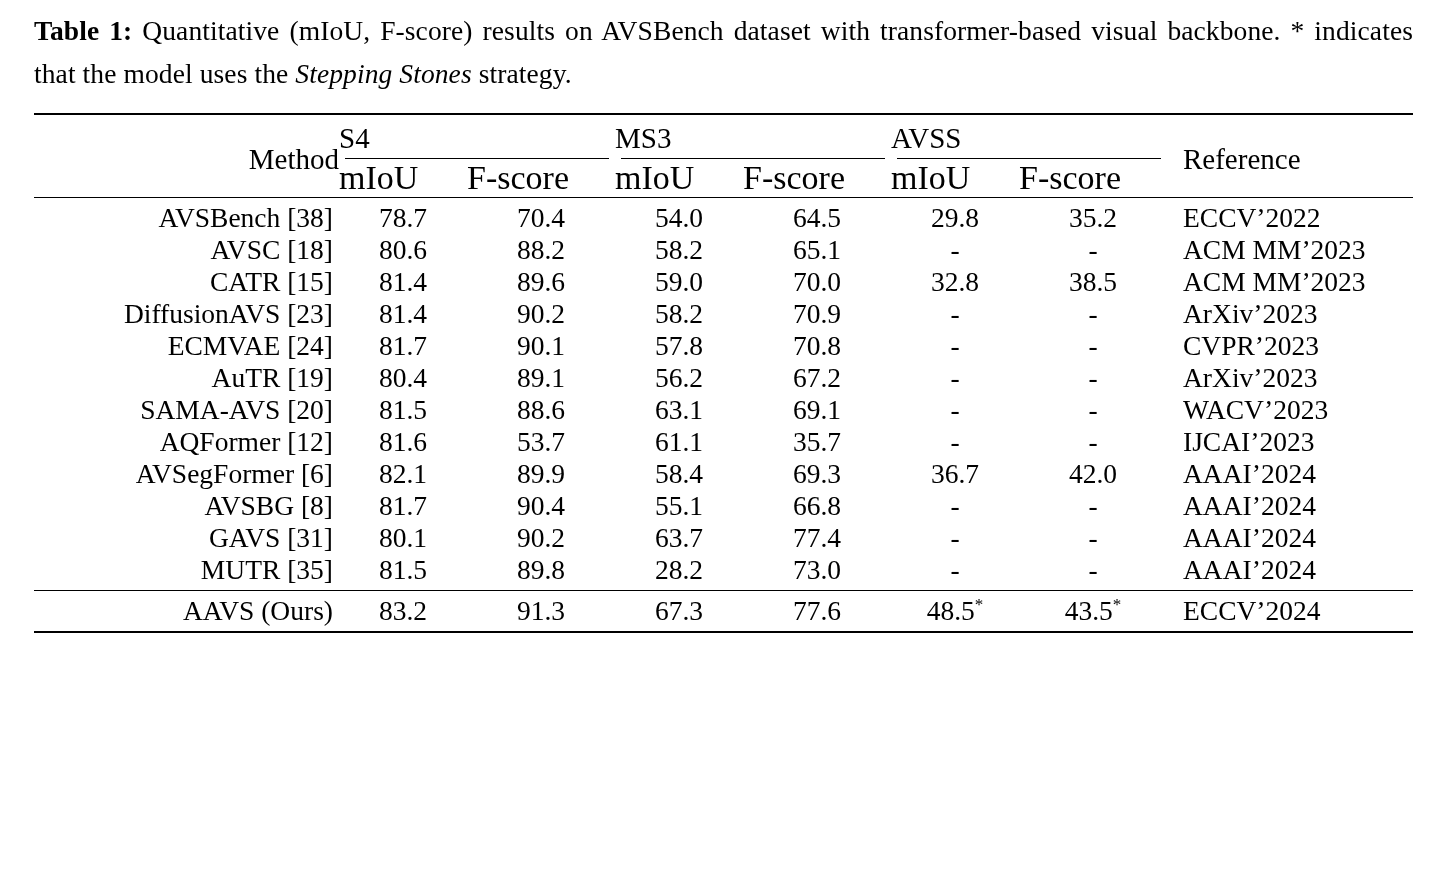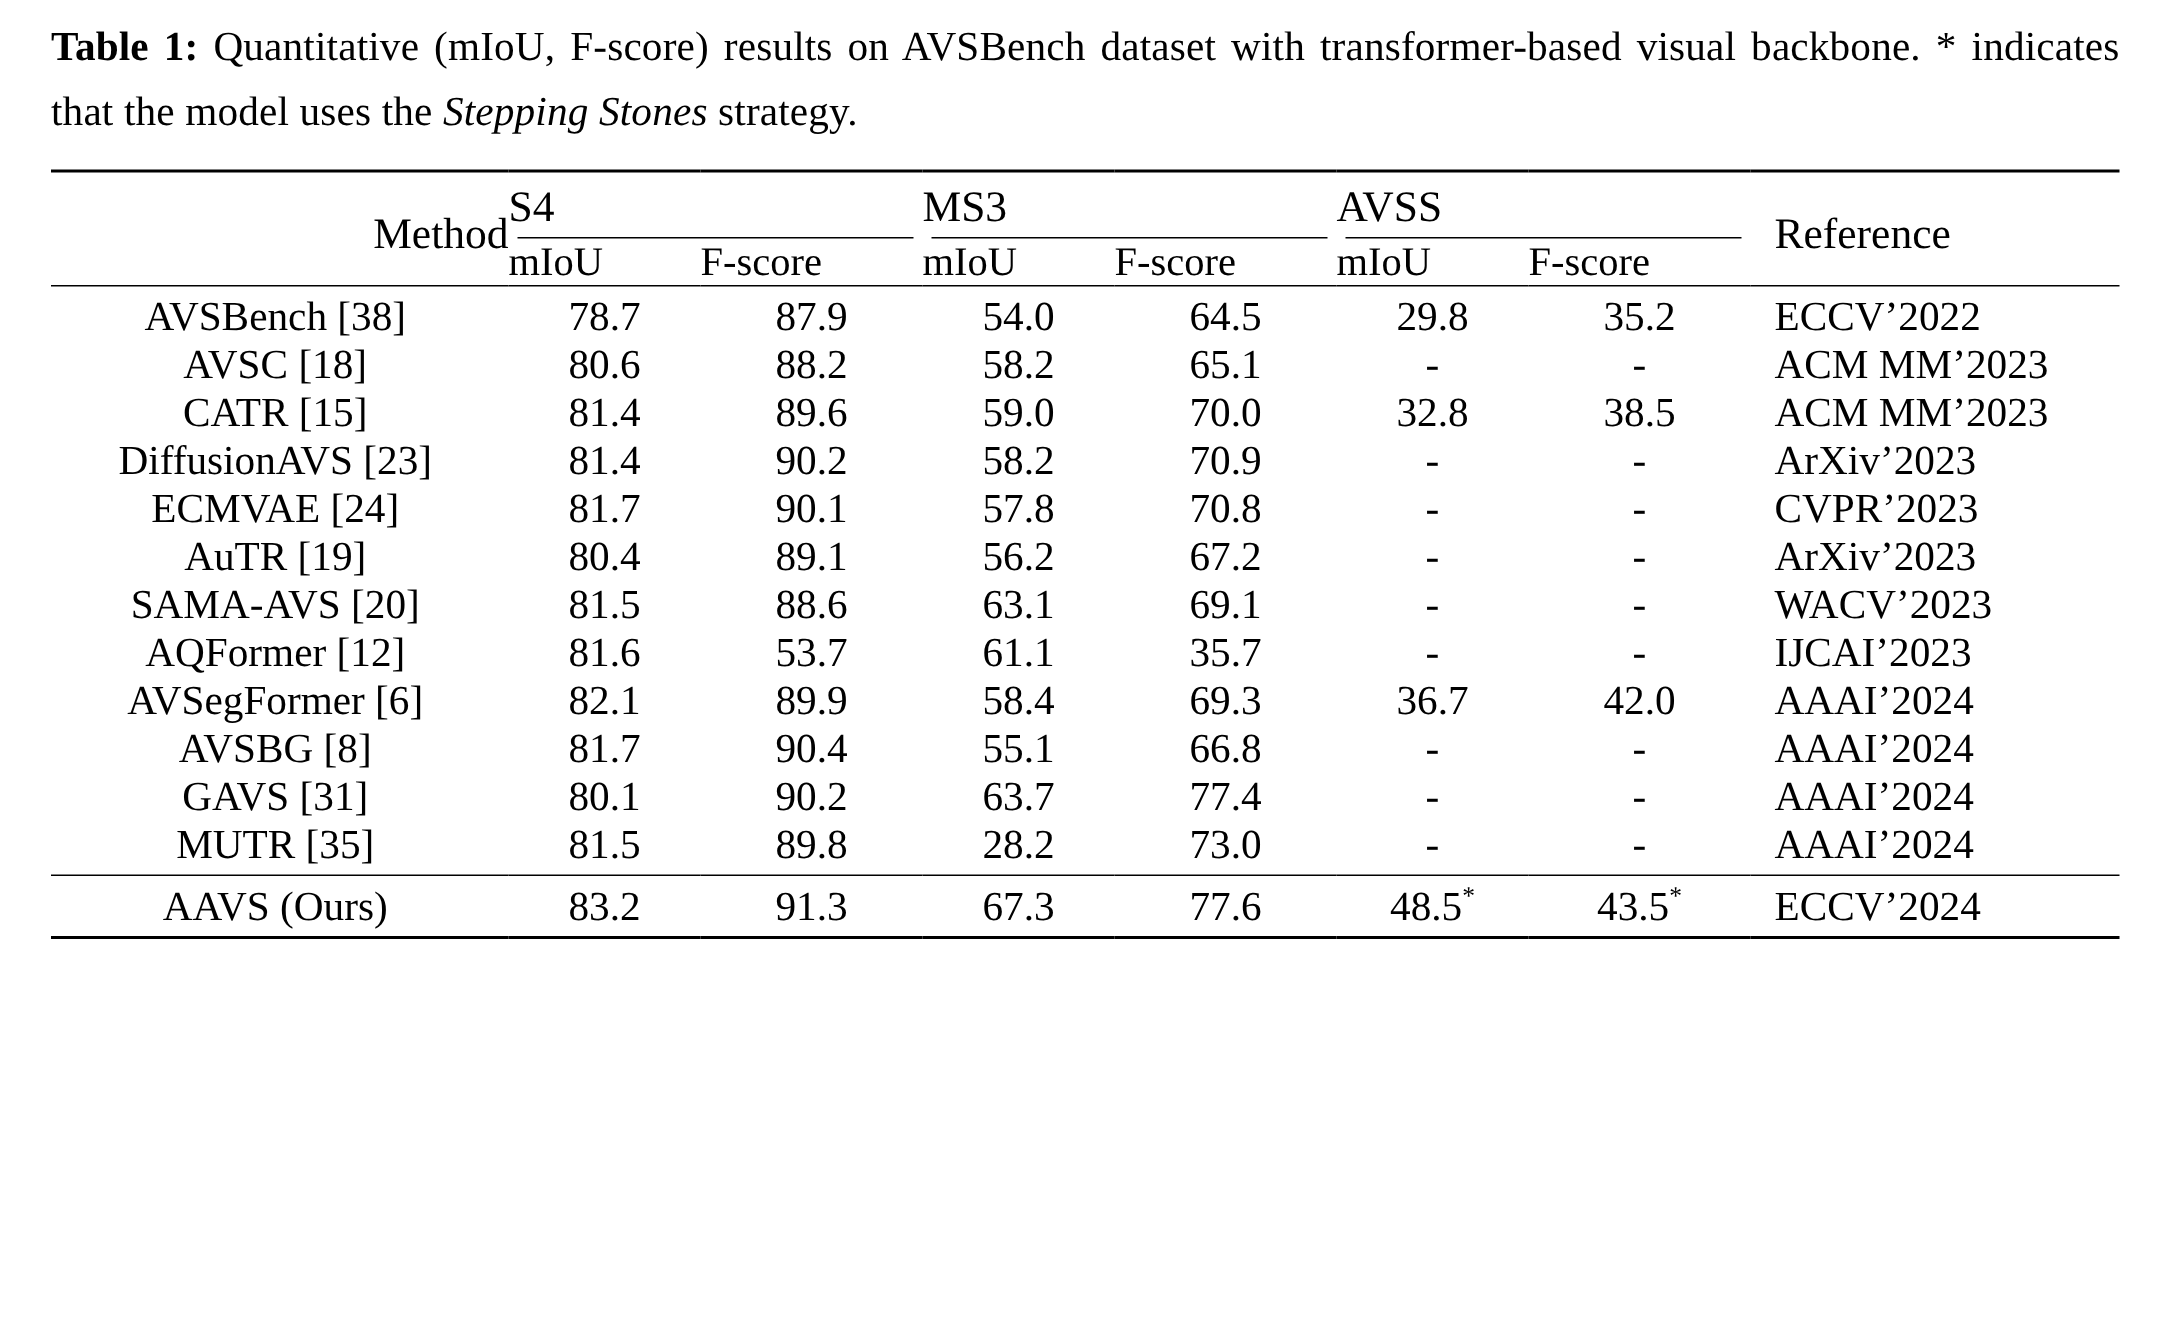--- a/index.html
+++ b/index.html
@@ -88,36 +88,36 @@
     text-align: left;
     vertical-align: middle;
     padding-left: 16px;
   }
   .group-underline {
     height: 0;
     border-bottom: 1.3px solid #000;
     margin: 3px 6px 0 6px;
   }
   .hdr-sub td {
-    font-size: 27px;
+    font-size: 34px;
     text-align: center;
     padding-top: 6px;
     padding-bottom: 8px;
   }
   .body-row td {
     font-size: 27.5px;
     padding-top: 5.5px;
     padding-bottom: 5.5px;
     white-space: nowrap;
   }
   .body-row td.num {
     text-align: center;
   }
   .body-row td.method {
-    text-align: center;
+    text-align: right;
     padding-right: 6px;
   }
   .body-row td.ref {
     text-align: left;
     padding-left: 16px;
   }
   .ours td {
     font-size: 27.5px;
   }
   .ours td.num {
@@ -191,21 +191,21 @@
       <tr class="rule-mid">
         <td colspan="8"></td>
       </tr>
       <tr class="spacer-xs">
           <td colspan="8"></td>
         </tr>
 
       <tr class="body-row">
         <td class="method">AVSBench [38]</td>
         <td class="num">78.7</td>
-        <td class="num">87.9</td>
+        <td class="num">70.4</td>
         <td class="num">54.0</td>
         <td class="num">64.5</td>
         <td class="num">29.8</td>
         <td class="num">35.2</td>
         <td class="ref">ECCV’2022</td>
       </tr>
 
       <tr class="body-row">
         <td class="method">AVSC [18]</td>
         <td class="num">80.6</td>

